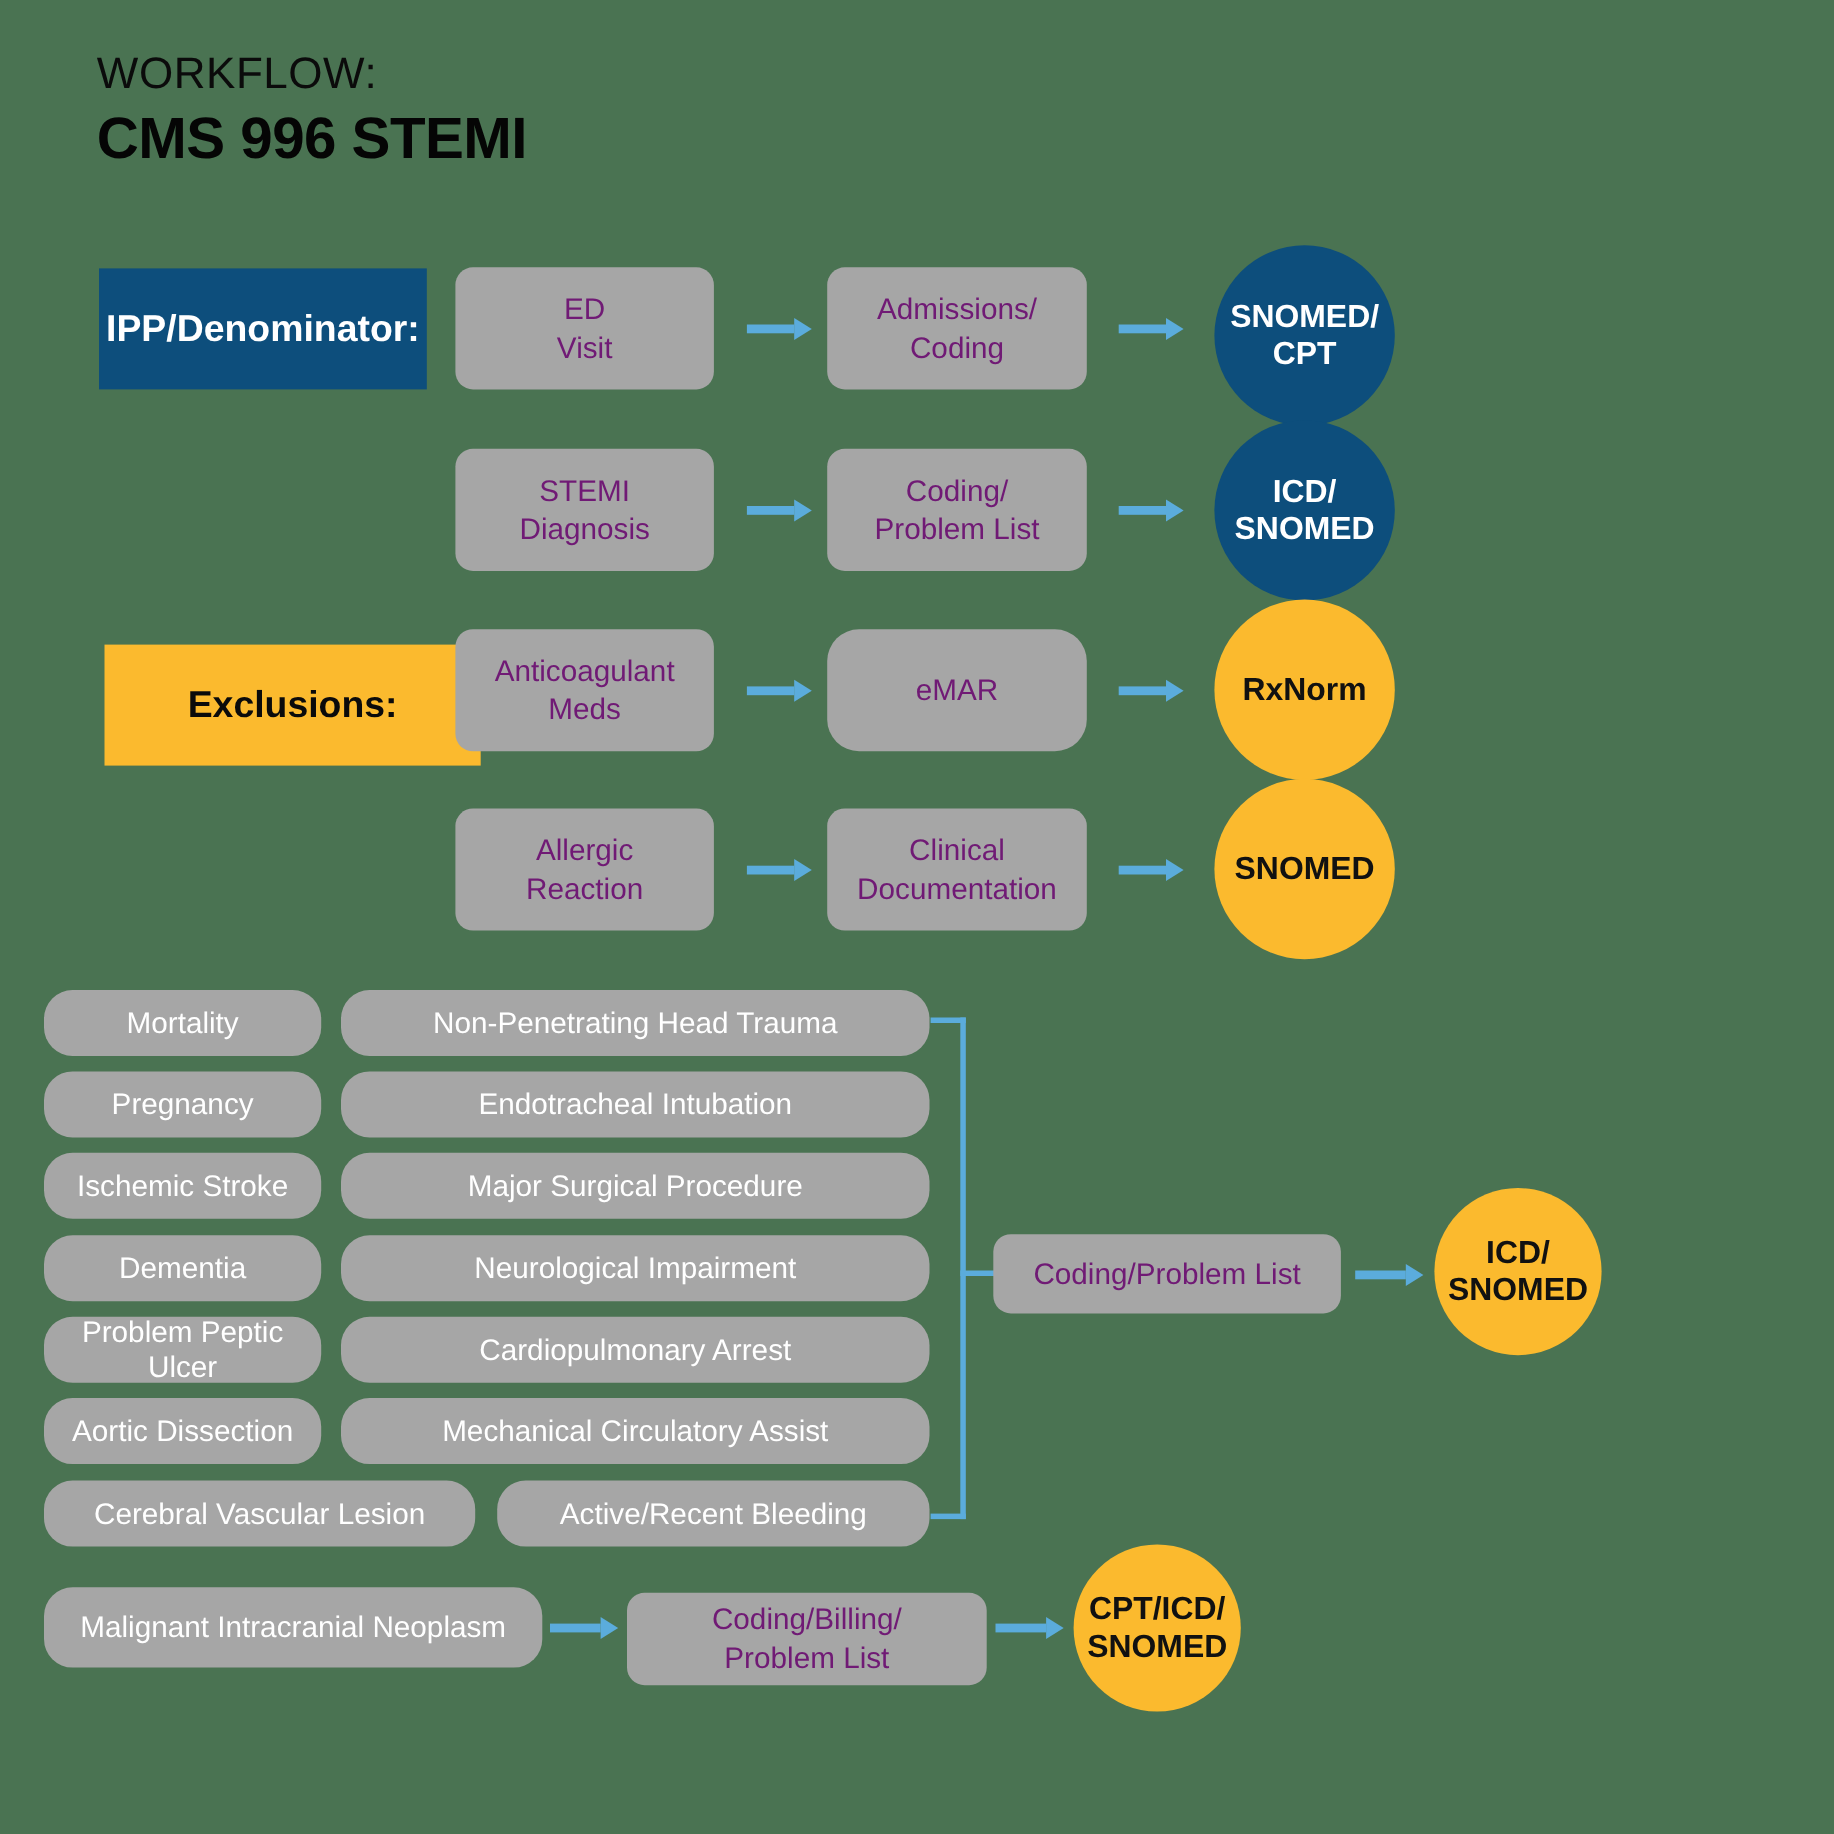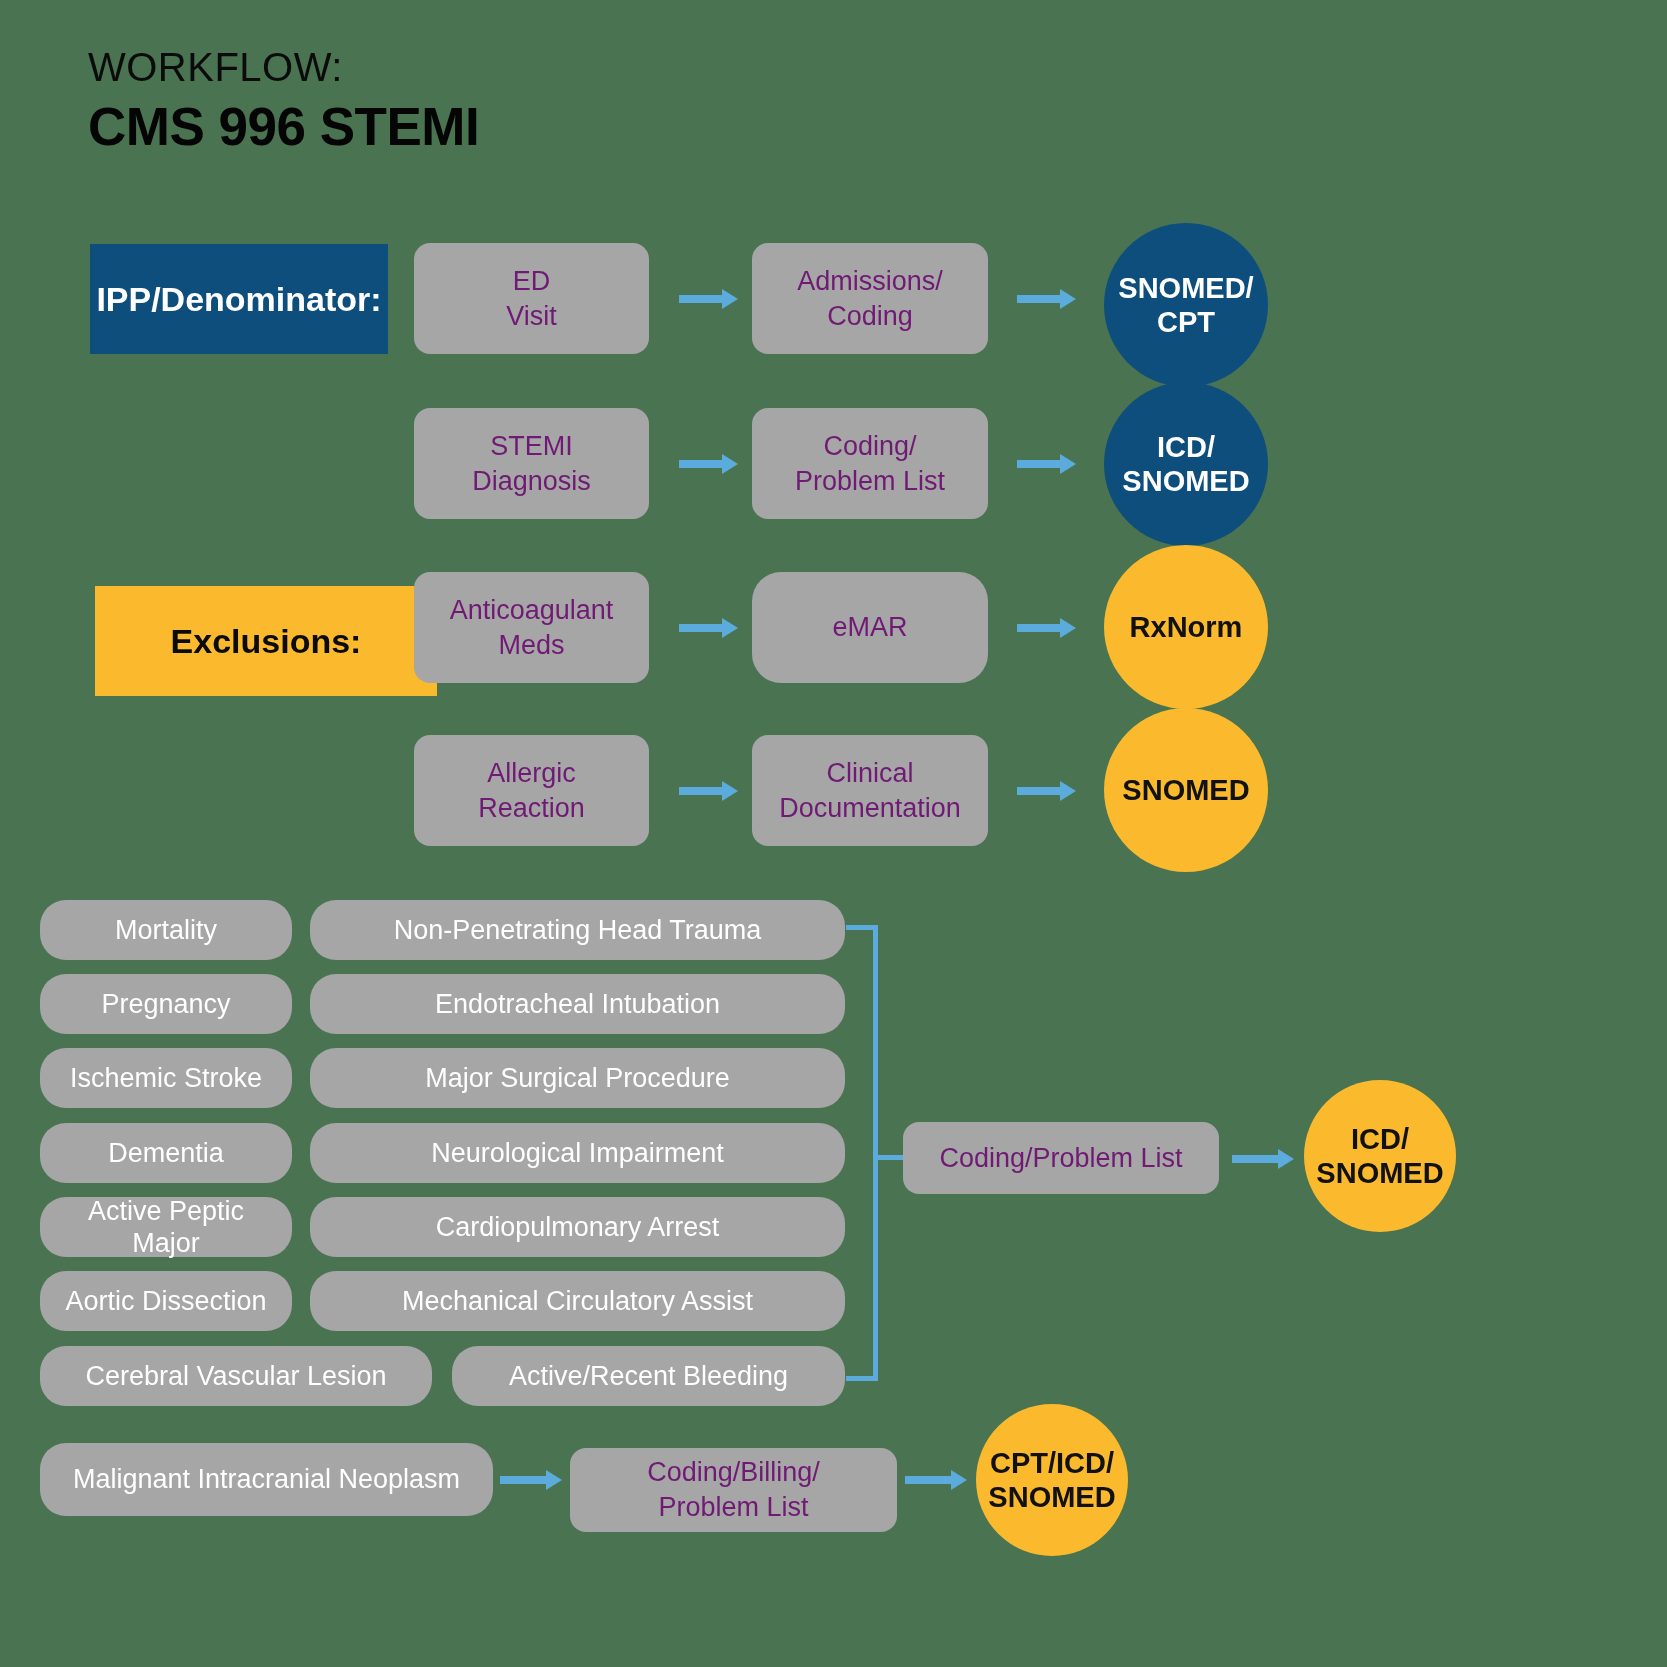--- a/index.html
+++ b/index.html
@@ -158,21 +158,21 @@
       <div class="head" style="left:43px;"></div>
   </div>
   <div class="circle circle-yellow" style="left:1104px;top:708px;width:164px;height:164px;">
     <span>SNOMED</span>
   </div>
 
   <div class="pill" style="left:40px;top:900px;width:252px;height:60px;">Mortality</div>
   <div class="pill" style="left:40px;top:974px;width:252px;height:60px;">Pregnancy</div>
   <div class="pill" style="left:40px;top:1048px;width:252px;height:60px;">Ischemic Stroke</div>
   <div class="pill" style="left:40px;top:1123px;width:252px;height:60px;">Dementia</div>
-  <div class="pill" style="left:40px;top:1197px;width:252px;height:60px;">Active Peptic Major</div>
+  <div class="pill" style="left:40px;top:1197px;width:252px;height:60px;">Problem Peptic Ulcer</div>
   <div class="pill" style="left:40px;top:1271px;width:252px;height:60px;">Aortic Dissection</div>
   <div class="pill" style="left:40px;top:1346px;width:392px;height:60px;">Cerebral Vascular Lesion</div>
 
   <div class="pill" style="left:310px;top:900px;width:535px;height:60px;">Non-Penetrating Head Trauma</div>
   <div class="pill" style="left:310px;top:974px;width:535px;height:60px;">Endotracheal Intubation</div>
   <div class="pill" style="left:310px;top:1048px;width:535px;height:60px;">Major Surgical Procedure</div>
   <div class="pill" style="left:310px;top:1123px;width:535px;height:60px;">Neurological Impairment</div>
   <div class="pill" style="left:310px;top:1197px;width:535px;height:60px;">Cardiopulmonary Arrest</div>
   <div class="pill" style="left:310px;top:1271px;width:535px;height:60px;">Mechanical Circulatory Assist</div>
   <div class="pill" style="left:452px;top:1346px;width:393px;height:60px;">Active/Recent Bleeding</div>

